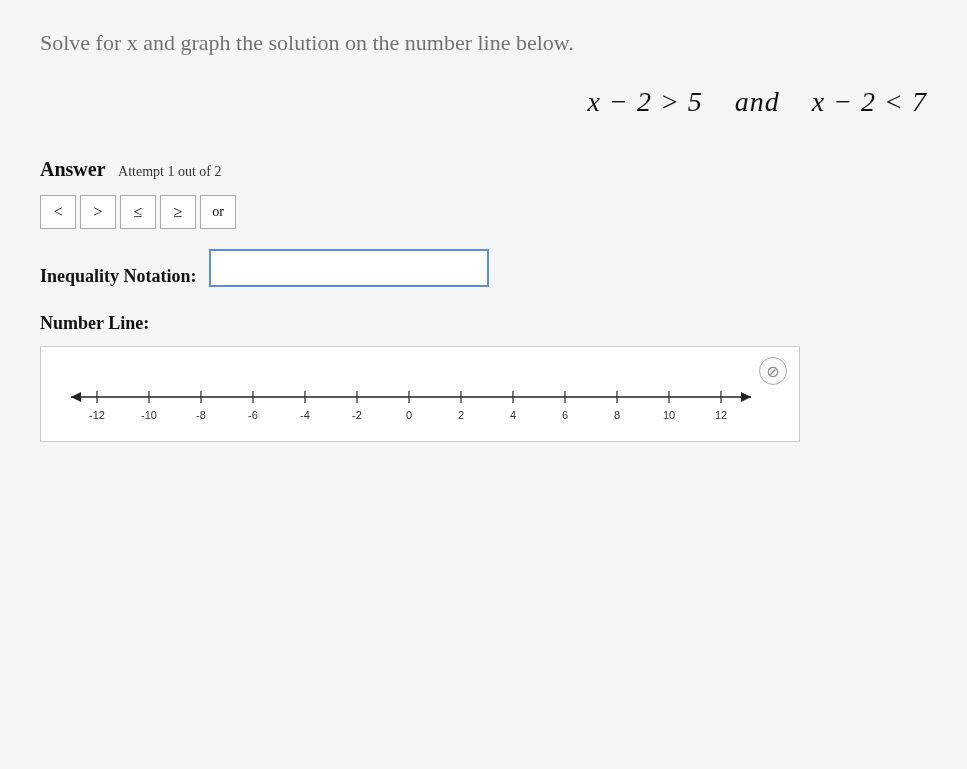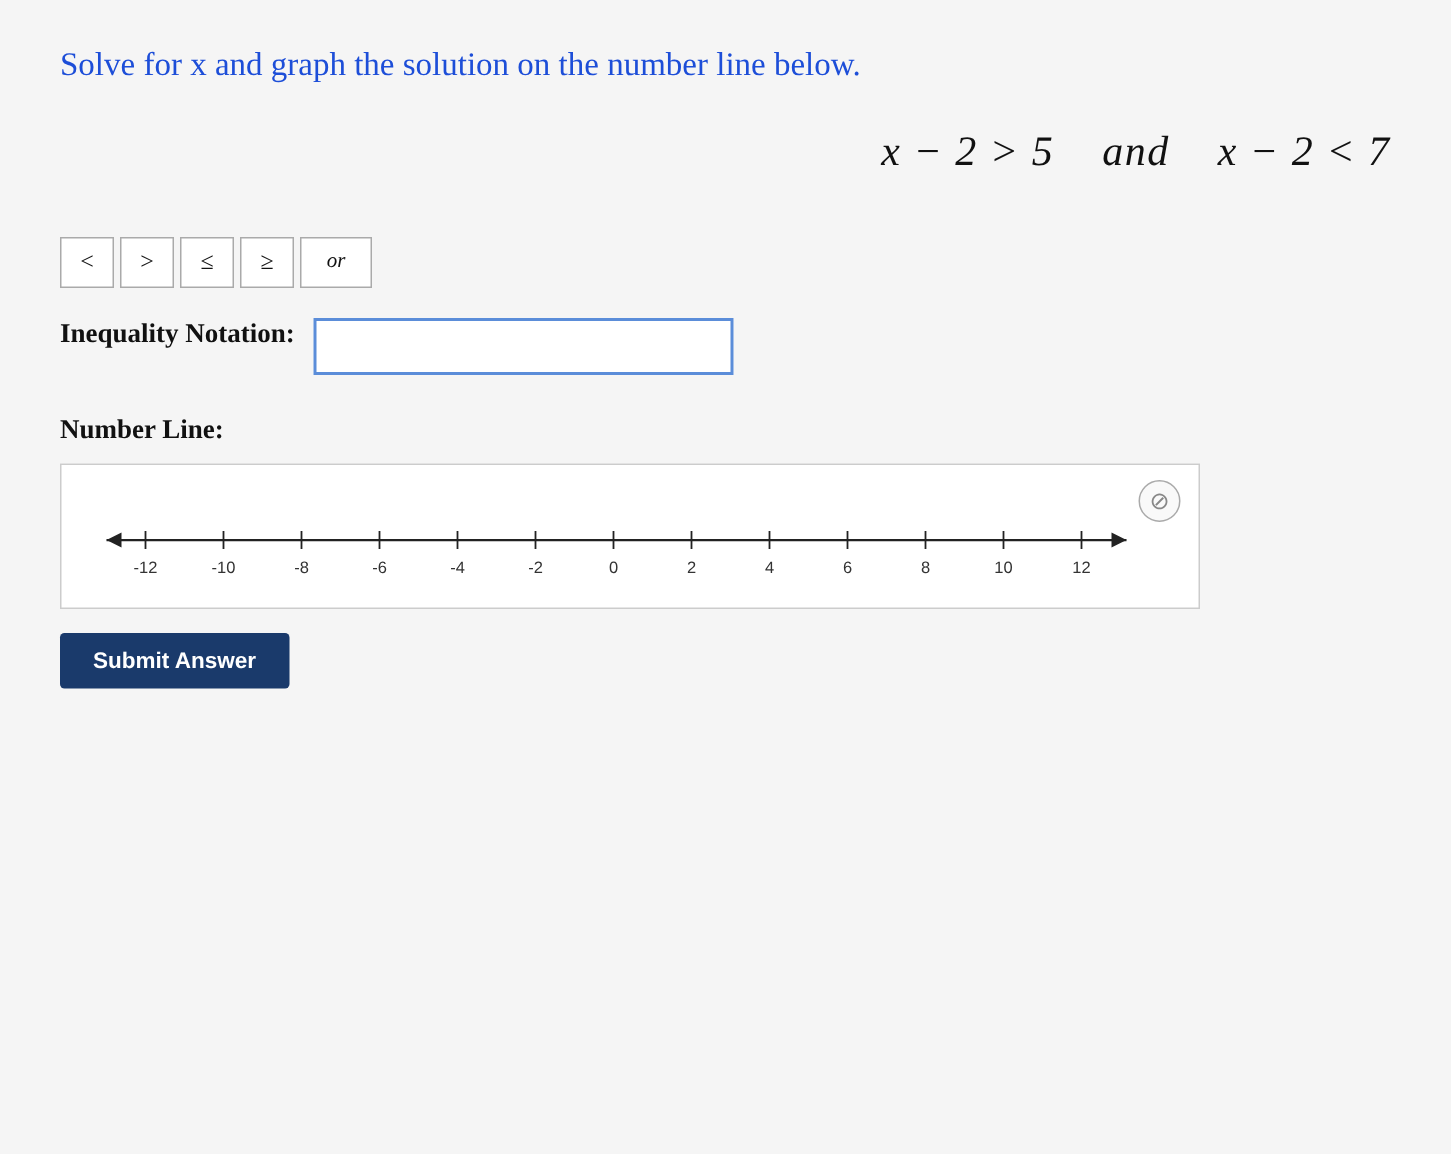--- a/index.html
+++ b/index.html
@@ -9,21 +9,21 @@
       width: 967px;
       min-height: 769px;
       padding: 30px 40px;
       color: #111;
     }
 
     .problem-title {
       font-size: 22px;
       font-weight: normal;
       margin-bottom: 30px;
-      color: #1d4ed8;
+      color: #737373;
     }
 
     .equation-line {
       text-align: right;
       font-size: 28px;
       font-style: italic;
       margin-bottom: 40px;
       letter-spacing: 1px;
     }
 
@@ -63,28 +63,27 @@
       font-size: 16px;
       cursor: pointer;
       display: flex;
       align-items: center;
       justify-content: center;
       font-family: Georgia, serif;
       color: #111;
     }
 
     .ineq-btn.or-btn {
-      width: 48px;
+      width: 36px;
       font-size: 14px;
-      font-style: italic;
     }
 
     .inequality-row {
       display: flex;
-      align-items: flex-start;
+      align-items: flex-end;
       margin-bottom: 26px;
       font-size: 18px;
     }
 
     .inequality-label {
       font-size: 18px;
       font-weight: bold;
       margin-right: 12px;
     }
 
@@ -163,20 +162,24 @@
 <div class="equation-line">
   <span>x − 2 &gt; 5</span>
   &nbsp;&nbsp;
   <span>and</span>
   &nbsp;&nbsp;
   <span>x − 2 &lt; 7</span>
 </div>
 
 <div class="answer-section">
 
+  <div class="answer-header">
+    <strong>Answer</strong>
+    <span class="attempt">Attempt 1 out of 2</span>
+  </div>
 
   
   <div class="button-row">
     <button class="ineq-btn">
       <span>&lt;</span>
     </button>
     <button class="ineq-btn">
       <span>&gt;</span>
     </button>
     <button class="ineq-btn">
@@ -249,17 +252,14 @@
         <line x1="608" y1="24" x2="608" y2="36" stroke="#222" stroke-width="1.2"></line>
         <text x="608" y="52" text-anchor="middle" font-size="11" fill="#333" font-family="Arial">10</text>
 
         <line x1="660" y1="24" x2="660" y2="36" stroke="#222" stroke-width="1.2"></line>
         <text x="660" y="52" text-anchor="middle" font-size="11" fill="#333" font-family="Arial">12</text>
       </svg>
     </div>
   </div>
 
   
-  <button class="submit-btn">
-    <span>Submit Answer</span>
-  </button>
 
 </div>
 
 </body></html>

